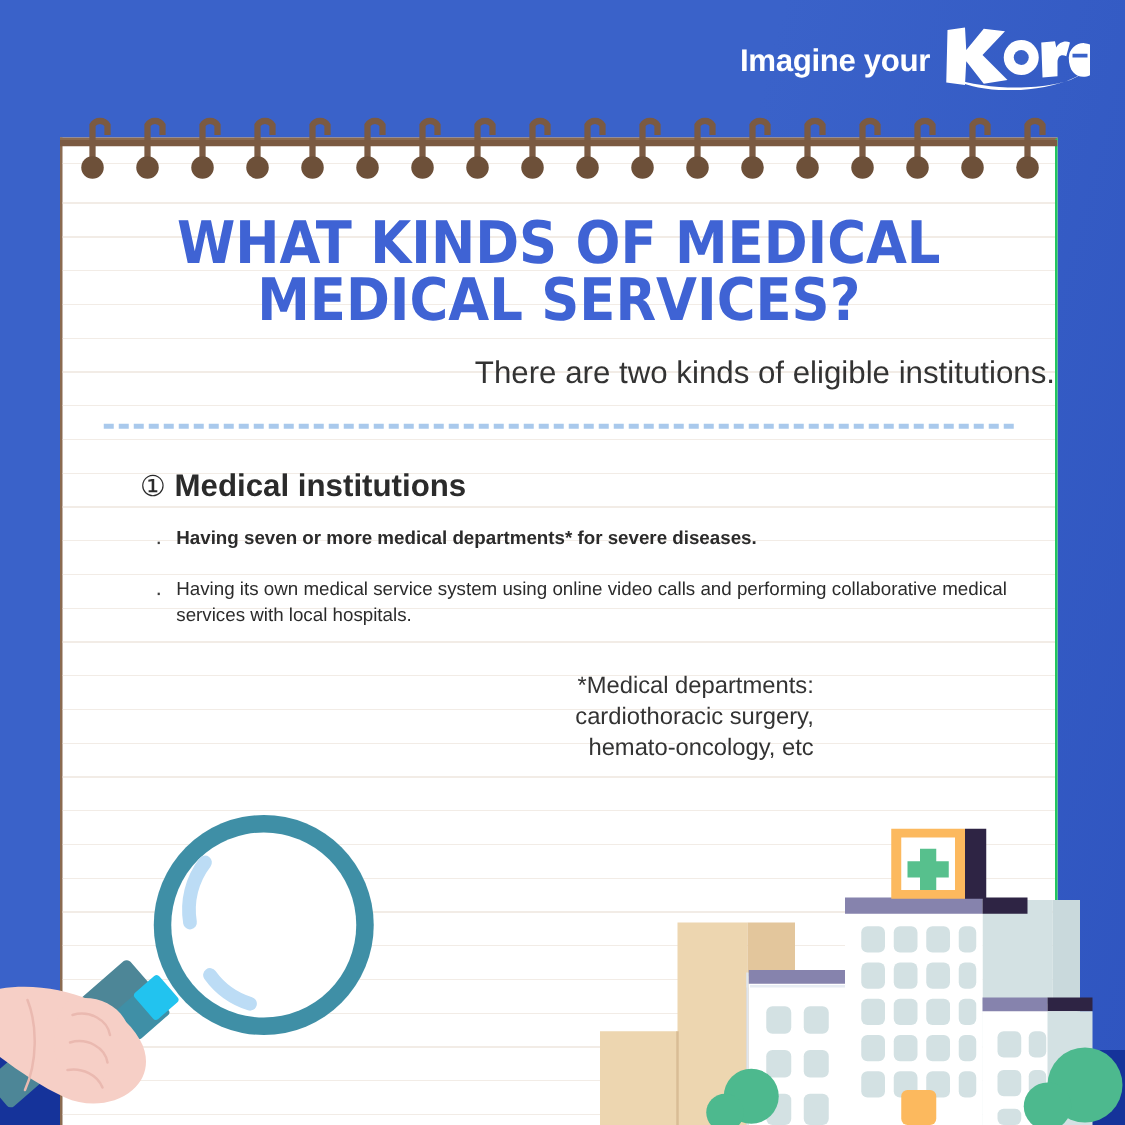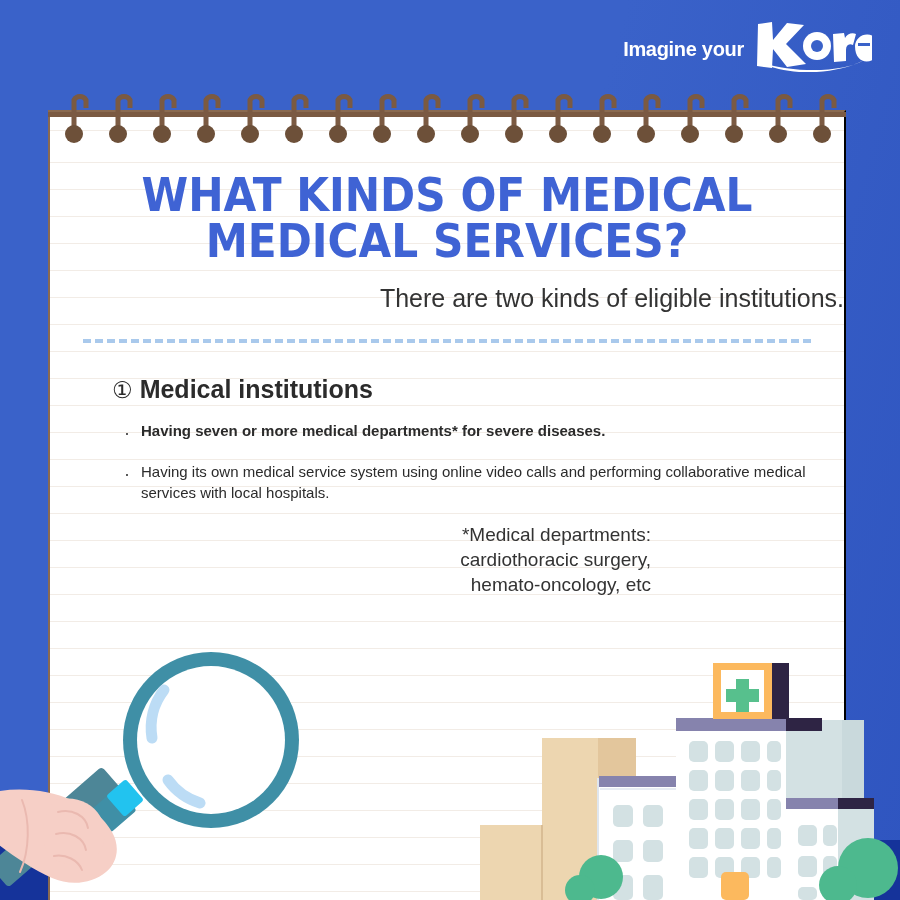--- a/index.html
+++ b/index.html
@@ -21,37 +21,37 @@
     background:#15339a;
   }
 
   
   #logo {
     position:absolute; top:20px; right:28px;
     display:flex; align-items:center; gap:10px;
     color:#ffffff; z-index:40;
   }
   #logo .imagine {
-    font-size:20px; font-weight:bold; letter-spacing:-0.3px;
+    font-size:25px; font-weight:bold; letter-spacing:-0.3px;
   }
   #logo .korea {
     position:relative; font-size:40px; font-weight:bold;
     letter-spacing:-2px; line-height:1;
     font-family:"DejaVu Sans", sans-serif;
   }
 
   
   #spiral { position:absolute; top:88px; left:48px; width:798px; height:56px; z-index:30; }
 
   
   #pad {
     position:absolute; left:48px; top:110px; width:798px; height:790px;
     background:#ffffff;
     border-left:2px solid #8a6a50;
-    border-right:2px solid #000000;
+    border-right:2px solid #22c55e;
     border-top:2px solid #8a6a50;
     overflow:hidden;
     z-index:10;
   }
   #rules {
     position:absolute; inset:0;
     background-image:repeating-linear-gradient(
        to bottom,
        transparent 0px, transparent 26px,
        #f2ece6 26px, #f2ece6 27px);
@@ -101,21 +101,21 @@
 
   .bullet-row {
     display:flex; gap:11px; margin-bottom:14px; padding-left:12px;
     color:#2b2b2b;
   }
   .bullet-dot { font-size:18px; line-height:1.5; color:#3d3d3d; }
   .bullet-text { font-size:15px; line-height:1.42; }
   .bullet-text.strong { font-weight:bold; }
 
   #footnote {
-    margin-top:18px;
+    margin-top:32px;
     text-align:right;
     padding-right:163px;
     color:#333333;
     font-size:19px;
     line-height:1.33;
   }
 
   
   #illo { position:absolute; left:0; top:0; width:900px; height:900px; z-index:20; pointer-events:none; }
 </style>

